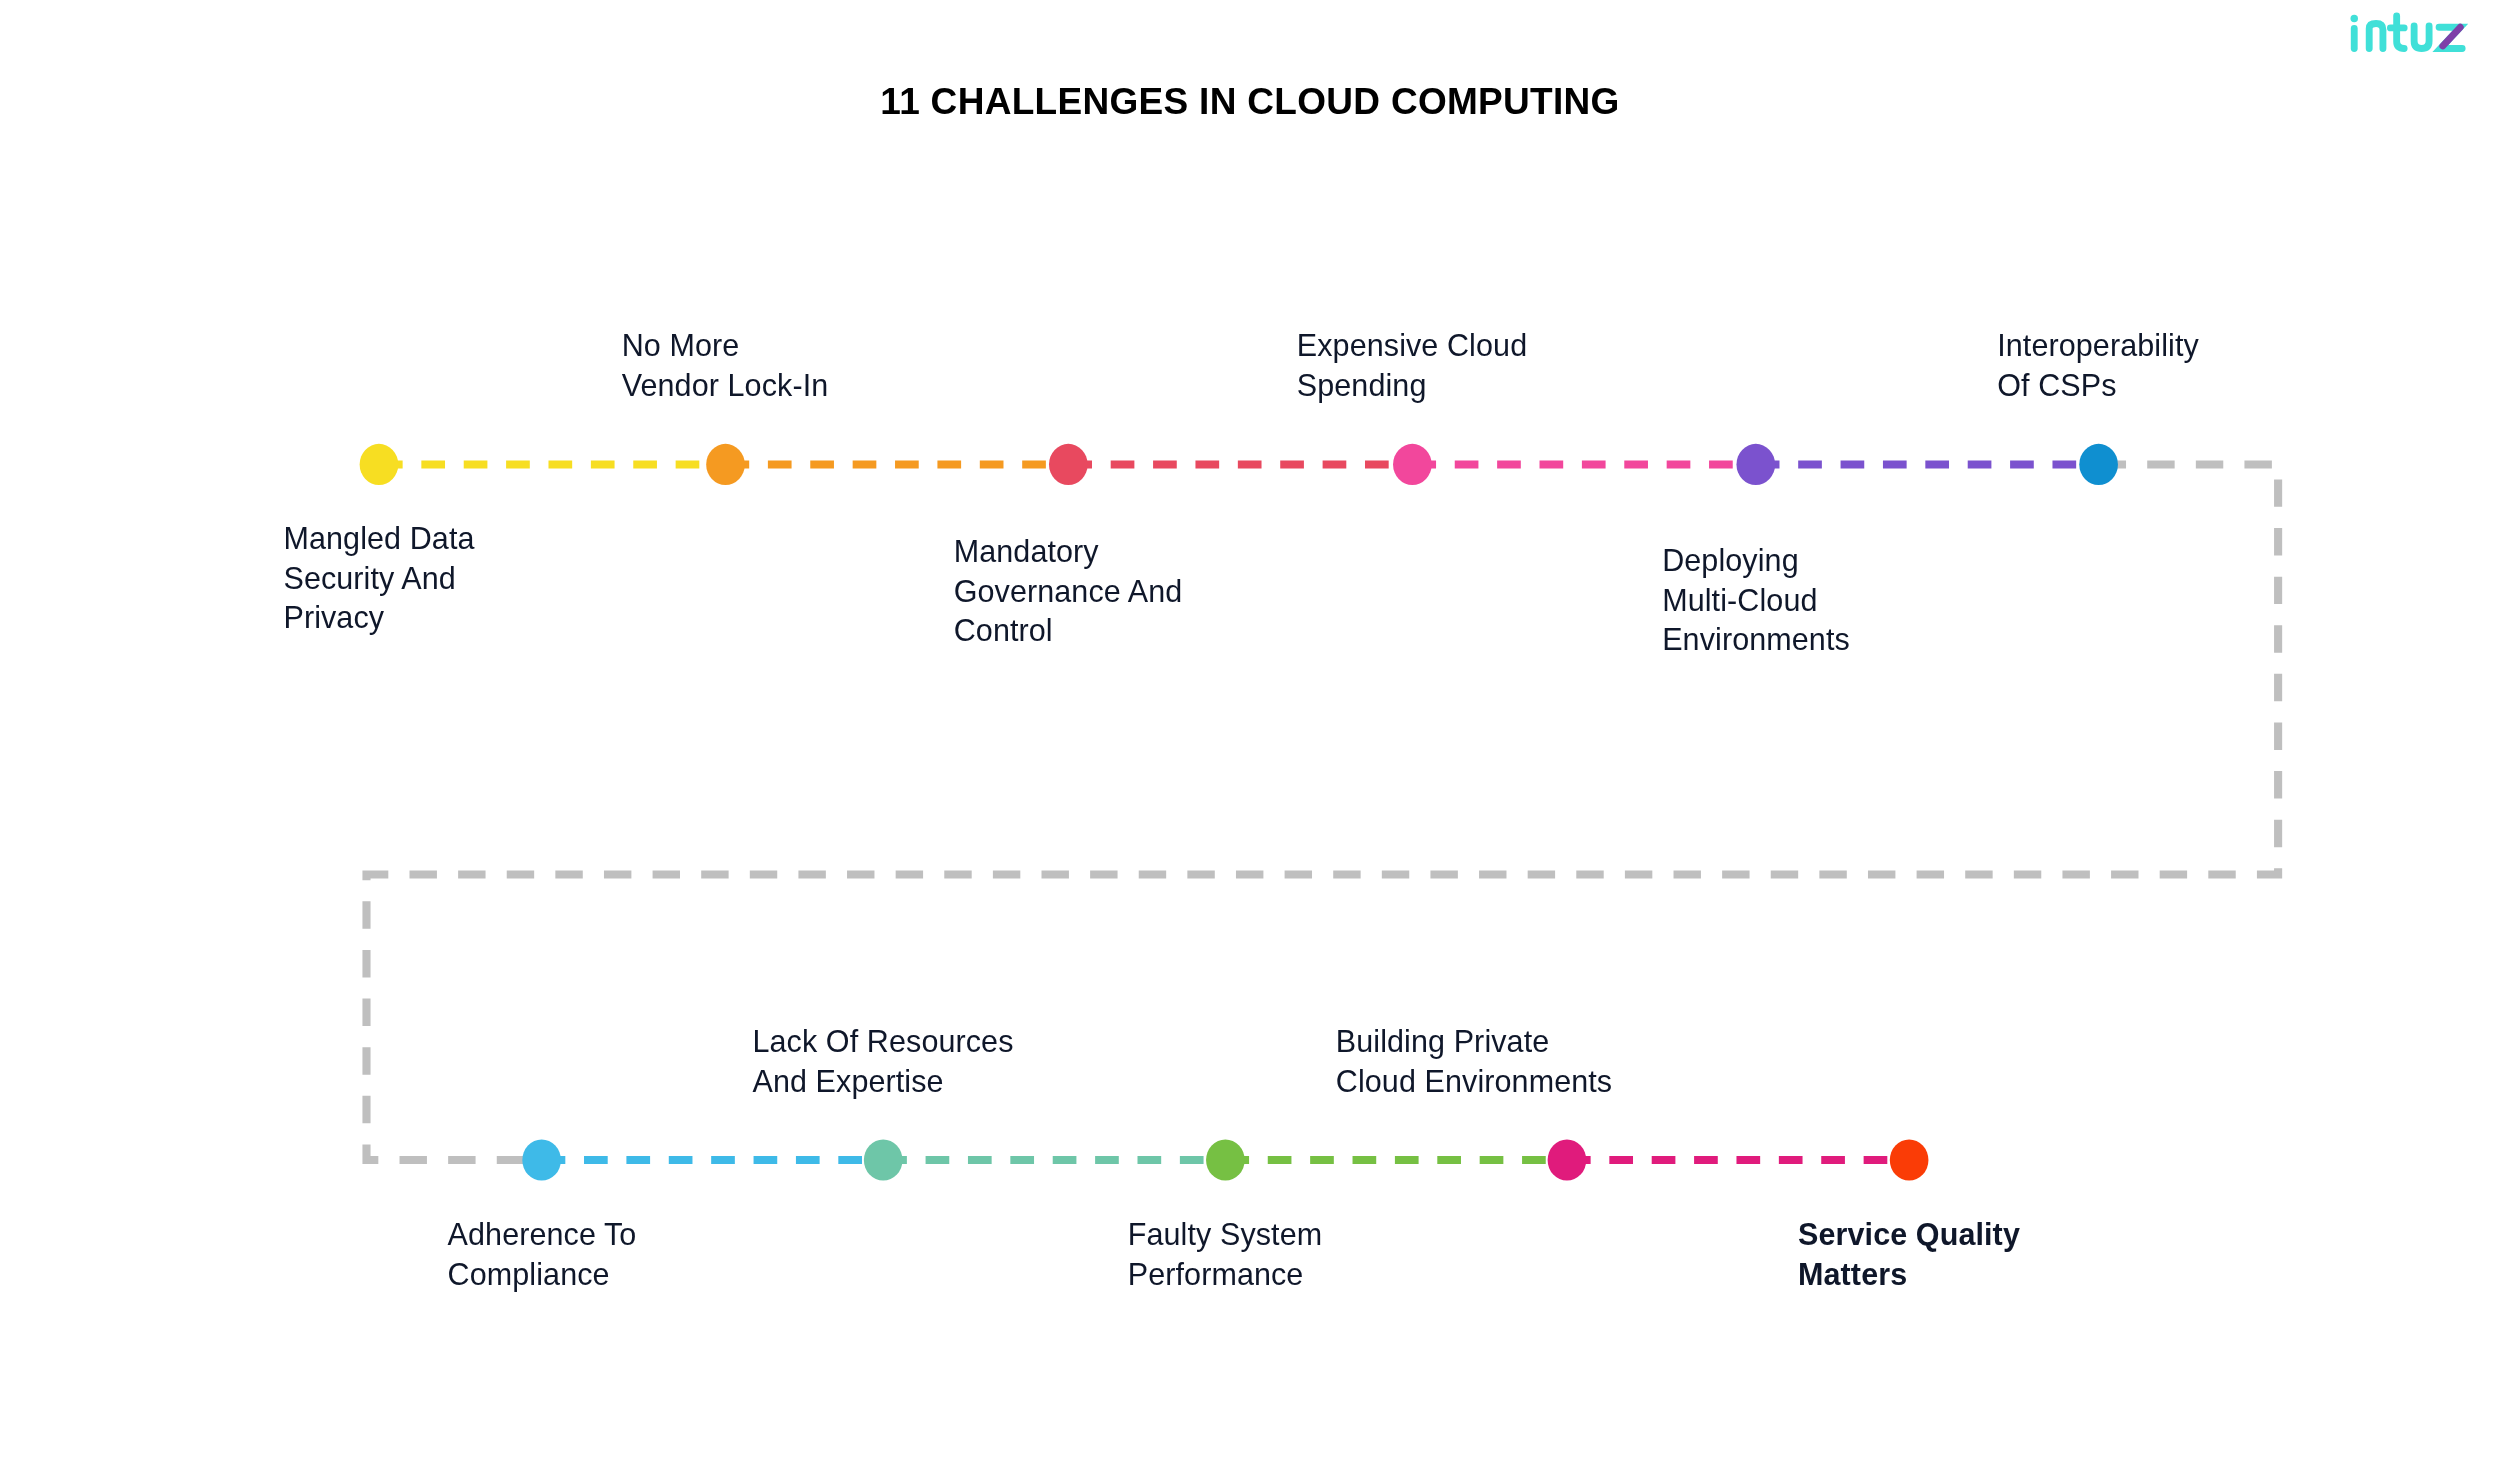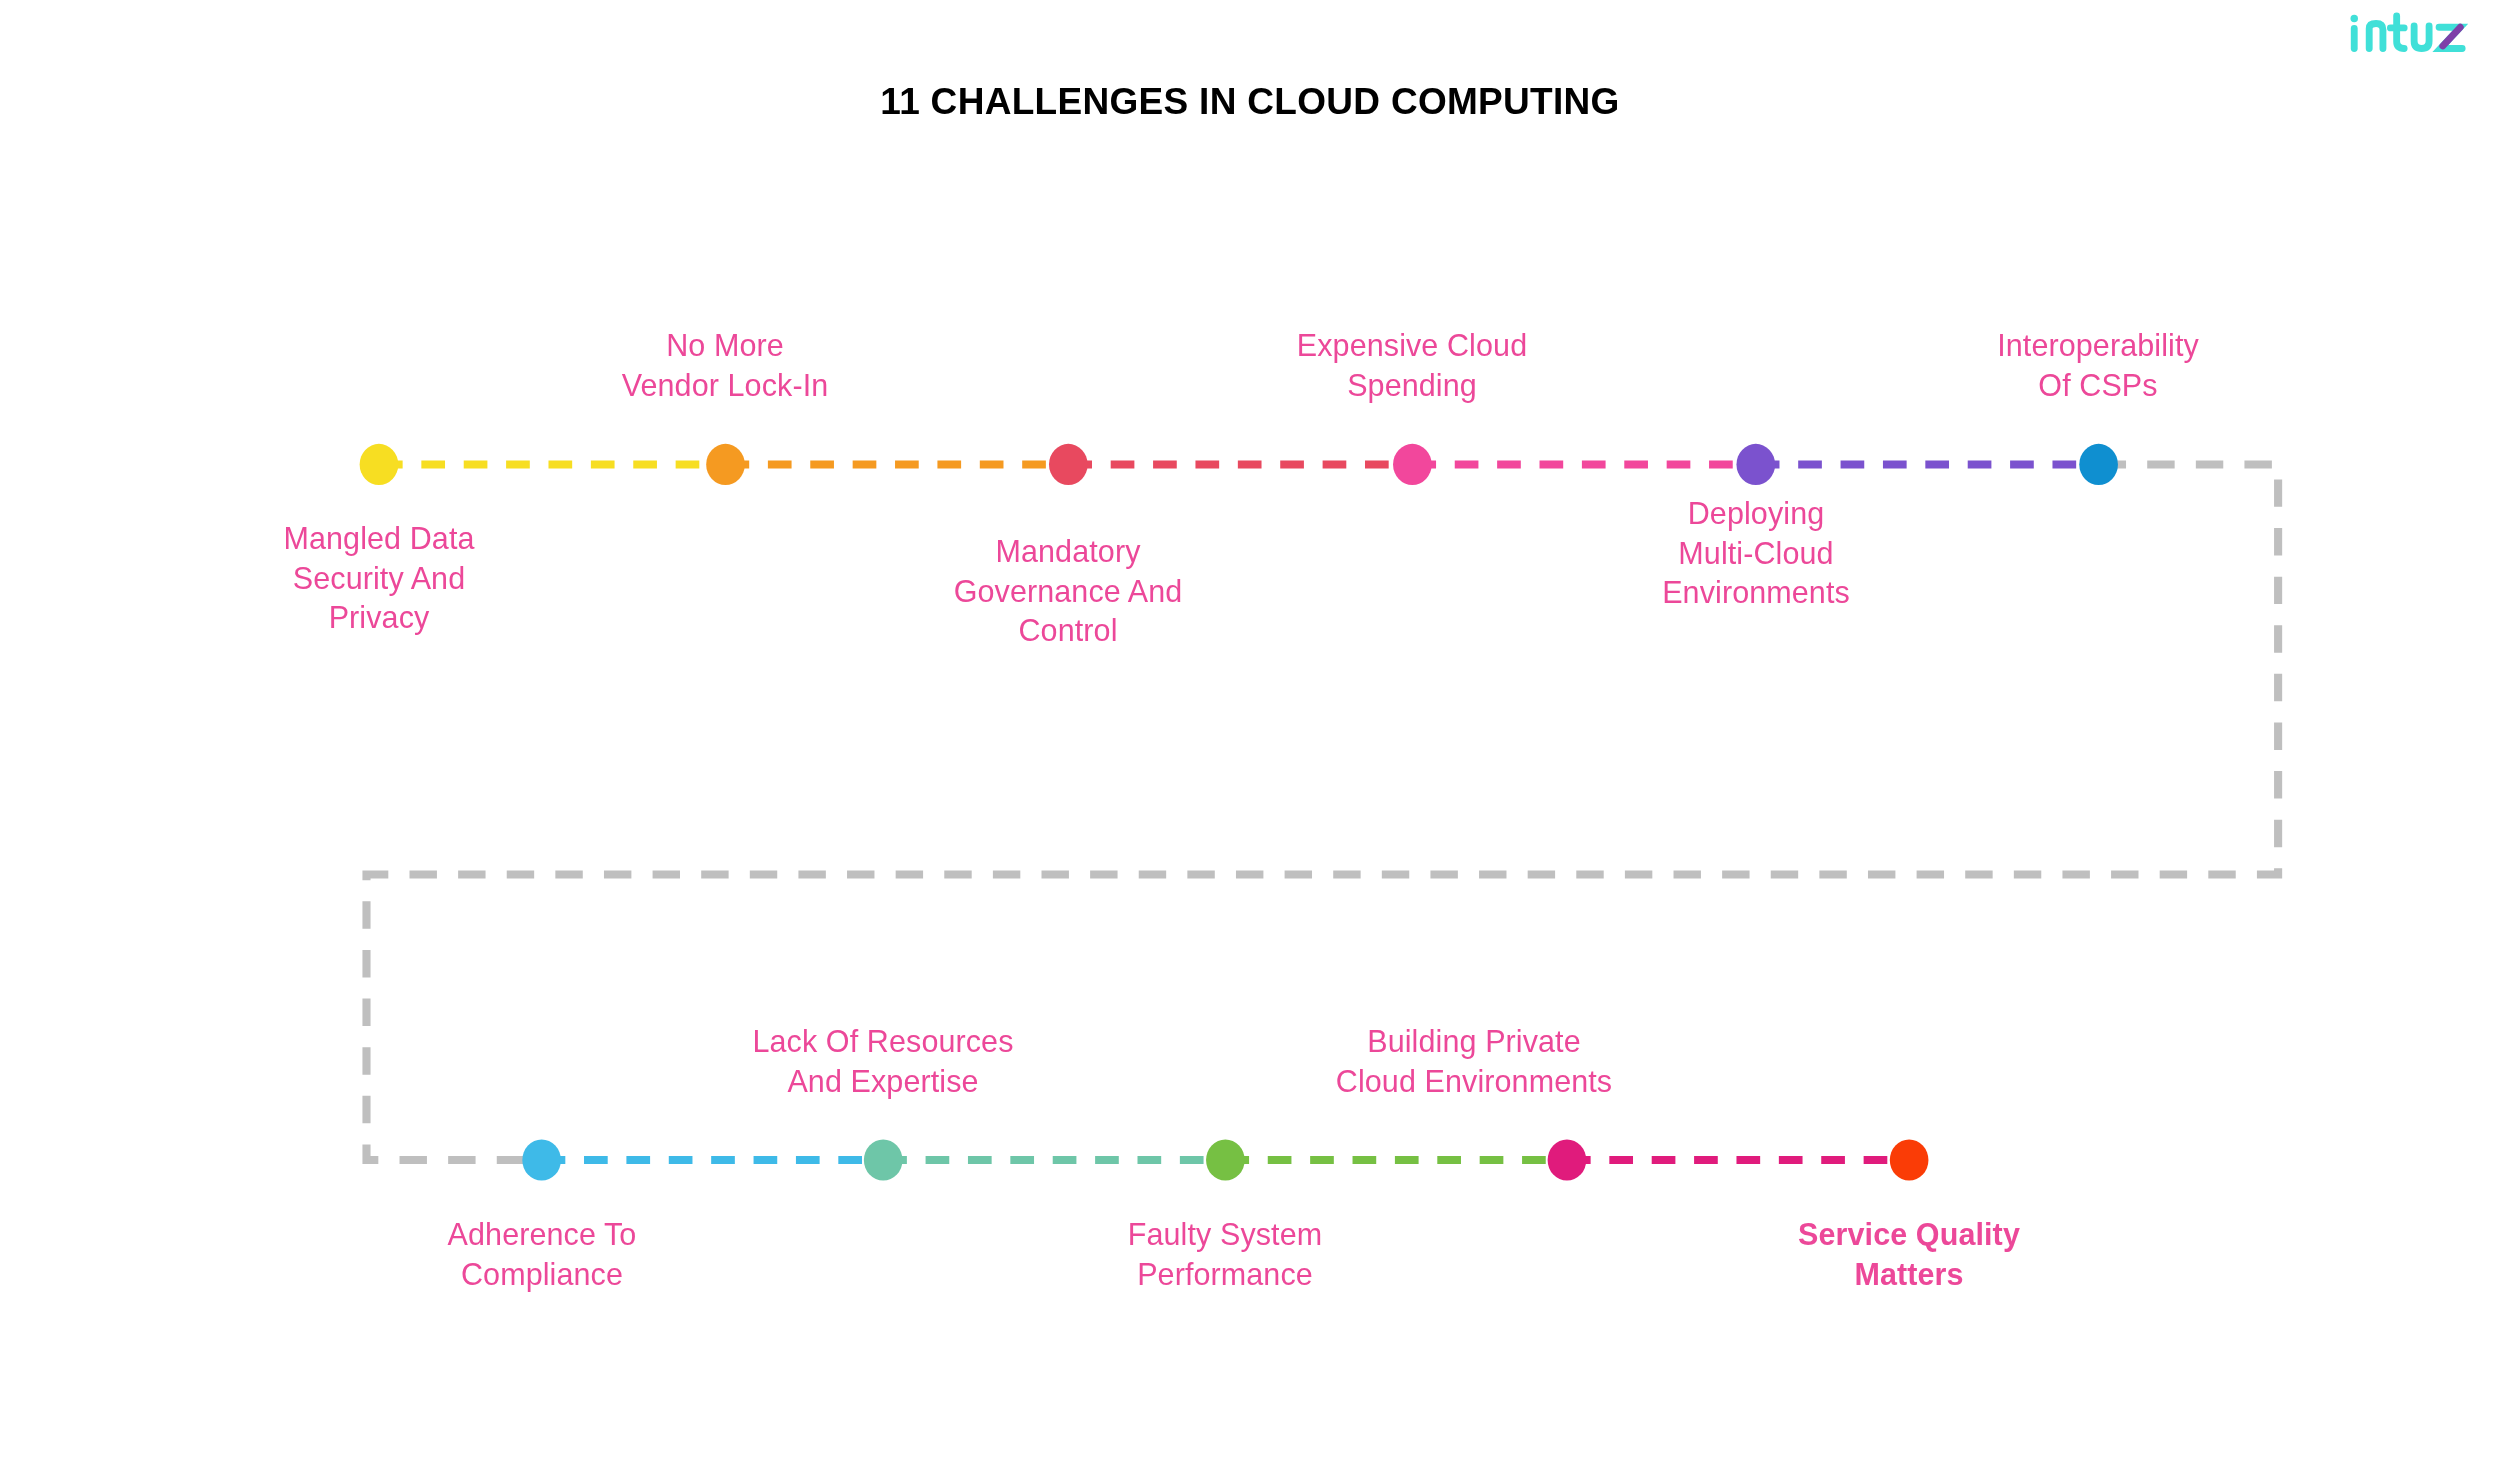--- a/index.html
+++ b/index.html
@@ -43,25 +43,24 @@
   #timeline-canvas {
     position: absolute;
     inset: 0;
     width: 2500px;
     height: 1478px;
   }
 
   
   .node-label {
     position: absolute;
-    text-align: center;
     font-size: 30.5px;
     line-height: 1.30;
     font-weight: 400;
-    color: #ec4899;
+    color: #0f172a;
     white-space: pre-line;
     letter-spacing: 0.1px;
   }
   .label-above { transform: translate(-50%, -100%); }
   .label-below { transform: translate(-50%, 0); }
 </style>
 </head>
 <body>
 
 <div id="logo">
@@ -122,21 +121,21 @@
     <div class="node-label label-below" style="left: 379px; top: 519px;">Mangled Data
 Security And
 Privacy</div>
     <div class="node-label label-above" style="left: 725px; top: 405px;">No More
 Vendor Lock-In</div>
     <div class="node-label label-below" style="left: 1068px; top: 532px;">Mandatory
 Governance And
 Control</div>
     <div class="node-label label-above" style="left: 1412px; top: 405px;">Expensive Cloud
 Spending</div>
-    <div class="node-label label-below" style="left: 1756px; top: 494px;">Deploying
+    <div class="node-label label-below" style="left: 1756px; top: 541px;">Deploying
 Multi-Cloud
 Environments</div>
     <div class="node-label label-above" style="left: 2098px; top: 405px;">Interoperability
 Of CSPs</div>
     <div class="node-label label-below" style="left: 542px; top: 1215px;">Adherence To
 Compliance</div>
     <div class="node-label label-above" style="left: 883px; top: 1101px;">Lack Of Resources
 And Expertise</div>
     <div class="node-label label-below" style="left: 1225px; top: 1215px;">Faulty System
 Performance</div>

